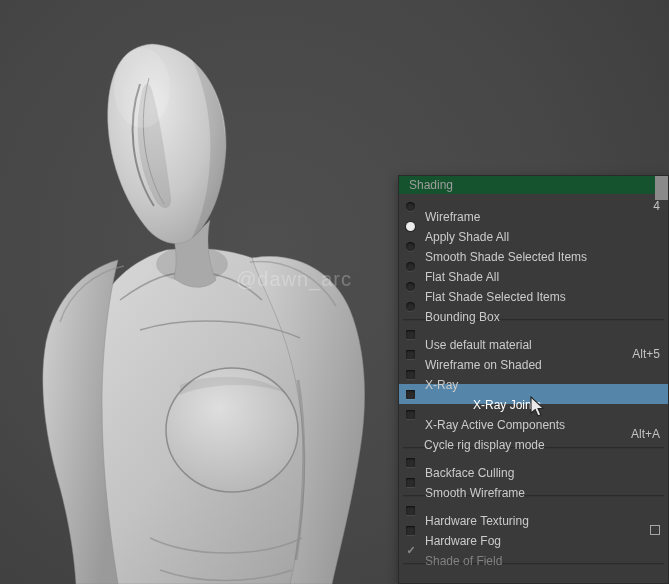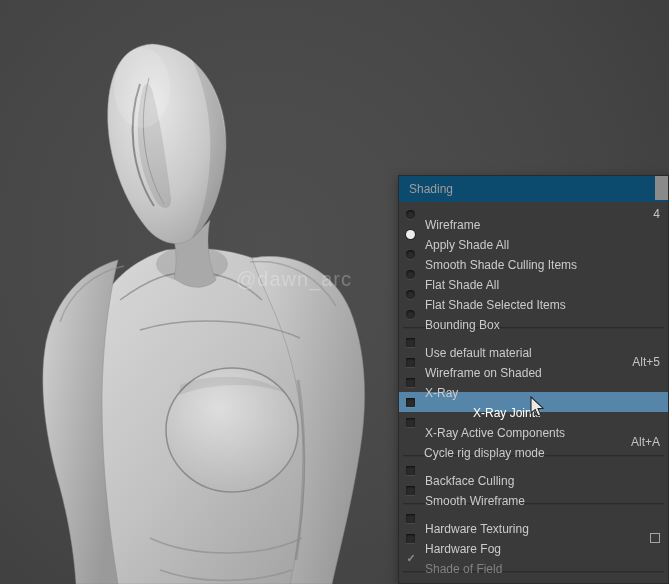--- a/index.html
+++ b/index.html
@@ -15,21 +15,21 @@
     font-size:20px;color:rgba(255,255,255,0.26);letter-spacing:1px;
     user-select:none;white-space:nowrap;
   }
   
   .menu{
     position:absolute;left:398px;top:175px;width:271px;height:409px;z-index:2;
     background:#3a3a3a;border:1px solid #2a2a2a;box-sizing:border-box;
     overflow:hidden;box-shadow:0 3px 10px rgba(0,0,0,.35);
   }
   .menu-header{
-    height:26px;background:#0c4a6e;color:#9d9d9d;font-size:12px;
+    height:18px;background:#14532d;color:#9d9d9d;font-size:12px;
     display:flex;align-items:center;padding-left:10px;position:relative;
   }
   .menu-header-corner{
     position:absolute;right:0;top:0;width:13px;height:24px;background:#8a8a8a;
   }
   .menu-list{padding-top:2px;}
   .menu-row{
     height:20px;display:flex;align-items:center;
     padding:0 8px 0 6px;color:#cbcbcb;font-size:12px;cursor:default;
   }
@@ -119,21 +119,21 @@
         <span class="mi-icon radio"></span>
         <span class="mi-label">Wireframe</span>
         <span class="mi-shortcut">4</span>
       </div>
       <div class="menu-row">
         <span class="mi-icon radio on"></span>
         <span class="mi-label">Apply Shade All</span>
       </div>
       <div class="menu-row">
         <span class="mi-icon radio"></span>
-        <span class="mi-label">Smooth Shade Culling Items</span>
+        <span class="mi-label">Smooth Shade Selected Items</span>
       </div>
       <div class="menu-row">
         <span class="mi-icon radio"></span>
         <span class="mi-label">Flat Shade All</span>
       </div>
       <div class="menu-row">
         <span class="mi-icon radio"></span>
         <span class="mi-label">Flat Shade Selected Items</span>
       </div>
       <div class="menu-row">

